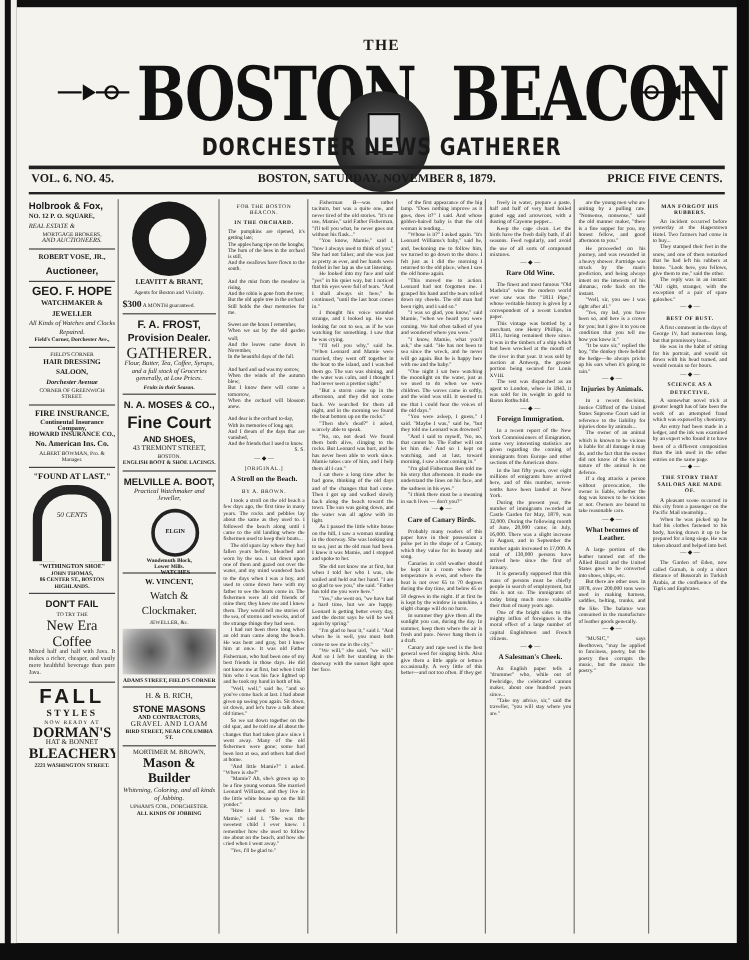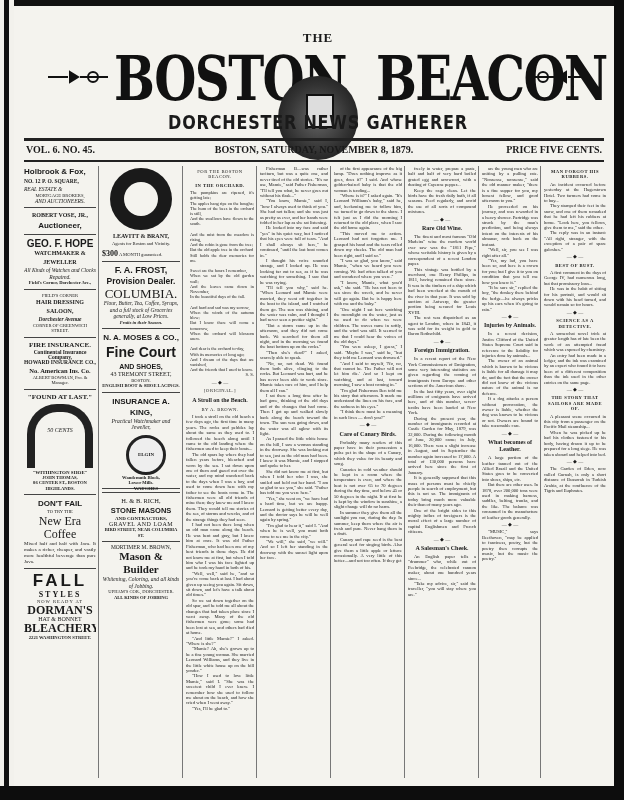--- a/index.html
+++ b/index.html
@@ -177,44 +177,51 @@
       <div class="sm">Agents for Boston and Vicinity.</div>
     </div>
     <div class="ad" style="text-align:left">
       <span class="med">$300</span>
       <span class="sm">A MONTH guaranteed.</span>
     </div>
     <div class="hr"></div>
     <div class="ad">
       <div class="big" style="font-size:9px">F. A. FROST,</div>
       <div class="big" style="font-size:8.5px">Provision Dealer.</div>
-      <div class="serifbig" style="font-weight:normal;font-size:13px">COLUMBIA.</div>
+      <div class="serifbig" style="font-weight:normal;font-size:13px">GATHERER.</div>
       <div class="it">Flour, Butter, Tea, Coffee, Syrups, and a full stock of Groceries generally, at Low Prices.</div>
       <div class="sm" style="font-weight:bold;font-style:italic">Fruits in their Season.</div>
     </div>
     <div class="hr"></div>
     <div class="ad">
       <div class="big" style="font-size:8px">N. A. MOSES &amp; CO.,</div>
       <div class="huge" style="font-size:14px">Fine Court</div>
       <div class="big" style="font-size:7px">AND SHOES,</div>
       <div class="sm" style="font-size:6px">43 TREMONT STREET,</div>
       <div class="sm">BOSTON.</div>
       <div class="sm" style="font-weight:bold">ENGLISH BOOT &amp; SHOE LACINGS.</div>
     </div>
     <div class="hr"></div>
     <div class="ad">
-      <div class="big" style="font-size:8px">INSURANCE A. KING,</div>
+      <div class="big" style="font-size:8px">MELVILLE A. BOOT,</div>
       <div class="it">Practical Watchmaker and Jeweller,</div>
       <div class="watch">
           <div class="face">ELGIN WATCHES</div>
         </div>
       <div class="sm" style="font-weight:bold">Wandemuth Block,</div>
       <div class="sm" style="font-weight:bold">Lower Mills.</div>
     </div>
     <div class="hr"></div>
+    <div class="ad">
+      <div class="med" style="font-size:6.5px">W. VINCENT,</div>
+      <div class="serifbig" style="font-weight:normal;font-size:9px">Watch &amp; Clockmaker.</div>
+      <div class="sm">JEWELLER, &amp;c.</div>
+      <div class="flowers"></div>
+      <div class="sm" style="font-weight:bold">ADAMS STREET, FIELD'S CORNER</div>
+    </div>
     <div class="hr"></div>
     <div class="ad">
       <div class="med" style="font-weight:normal;font-size:6.5px">H. &amp; B. RICH,</div>
       <div class="big" style="font-size:7.5px">STONE MASONS</div>
       <div class="sm" style="font-weight:bold;font-size:5px">AND CONTRACTORS,</div>
       <div class="sm" style="font-size:6px;letter-spacing:0.5px">GRAVEL AND LOAM</div>
       <div class="sm" style="font-weight:bold">BIRD STREET, NEAR COLUMBIA ST.</div>
     </div>
     <div class="hr"></div>
     <div class="ad">

